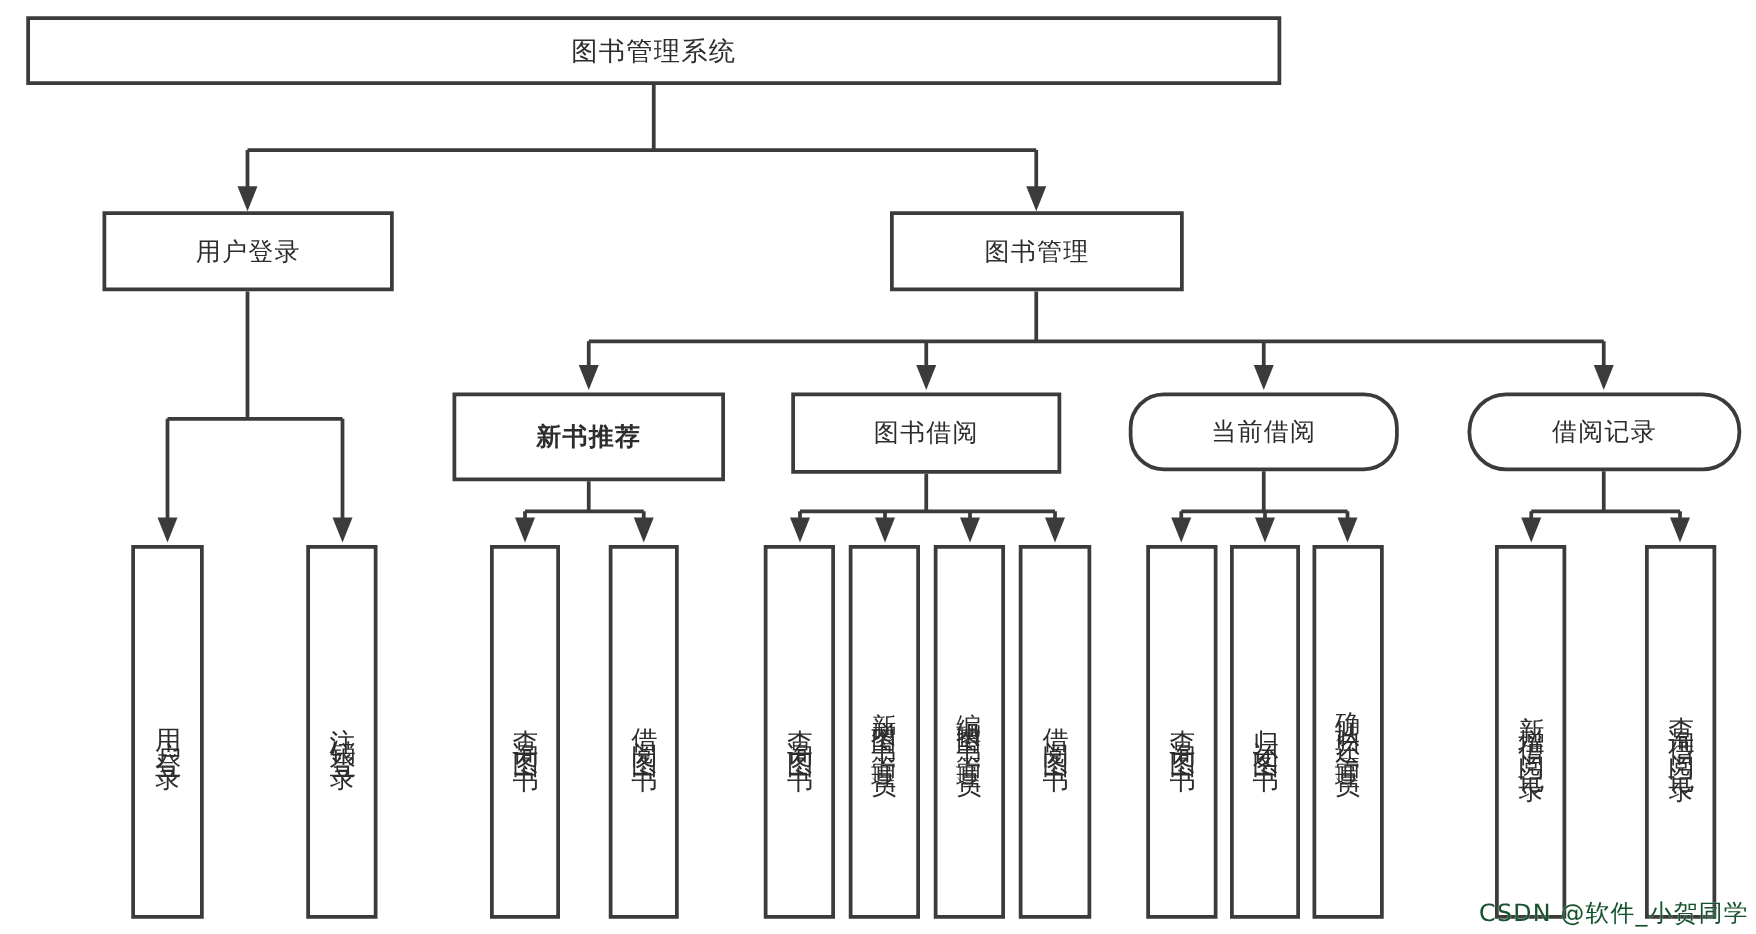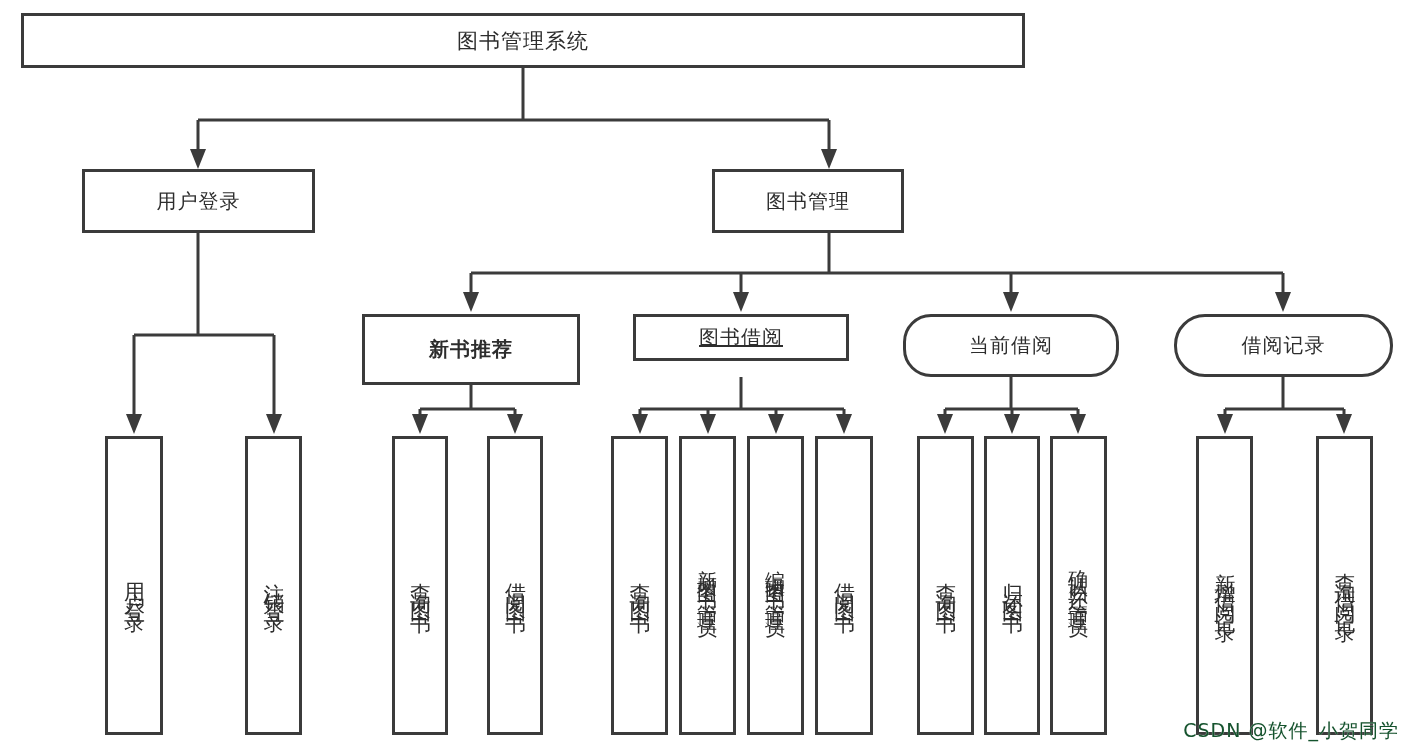--- a/index.html
+++ b/index.html
@@ -94,28 +94,28 @@
     </g>
   </svg>
 
   <div class="node h root" style="left:21px; top:13px; width:1004px; height:55px;text-align:right;">
     <span>图书管理系统</span>
   </div>
 
   <div class="node h" style="left:82px; top:169px; width:233px; height:64px;">
     <span>用户登录</span>
   </div>
-  <div class="node h" style="left:712px; top:169px; width:192px; height:64px;">
+  <div class="node h" style="left:712px; top:169px; width:235px; height:64px;">
     <span>图书管理</span>
   </div>
 
   <div class="node h" style="left:362px; top:314px; width:218px; height:71px;font-weight:bold;">
     <span>新书推荐</span>
   </div>
-  <div class="node h" style="left:633px; top:314px; width:216px; height:47px;text-decoration:underline;">
+  <div class="node h" style="left:633px; top:314px; width:216px; height:65px;">
     <span>图书借阅</span>
   </div>
   <div class="node h" style="left:903px; top:314px; width:216px; height:63px;border-radius:28px;">
     <span>当前借阅</span>
   </div>
   <div class="node h" style="left:1174px; top:314px; width:219px; height:63px;border-radius:31px;">
     <span>借阅记录</span>
   </div>
 
   <div class="node v" style="left:105px; top:436px; width:58px; height:299px;">

